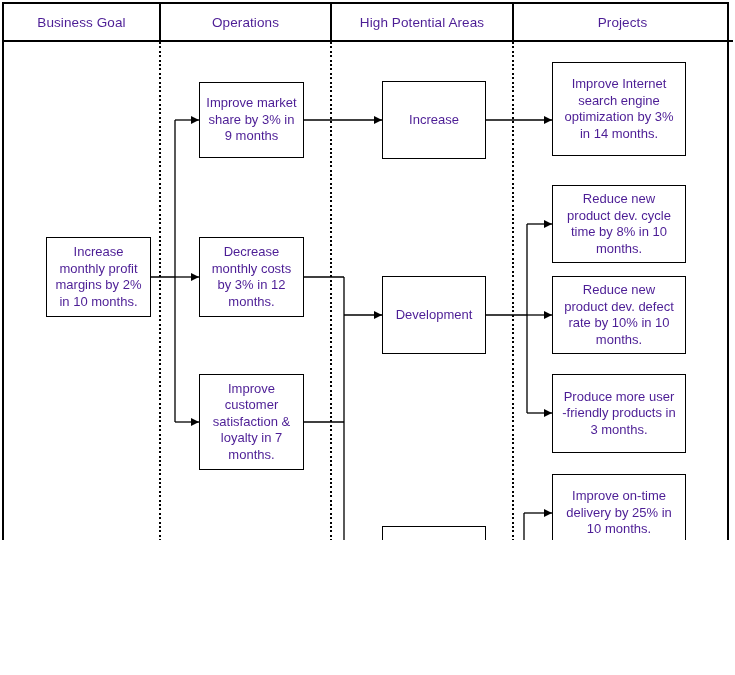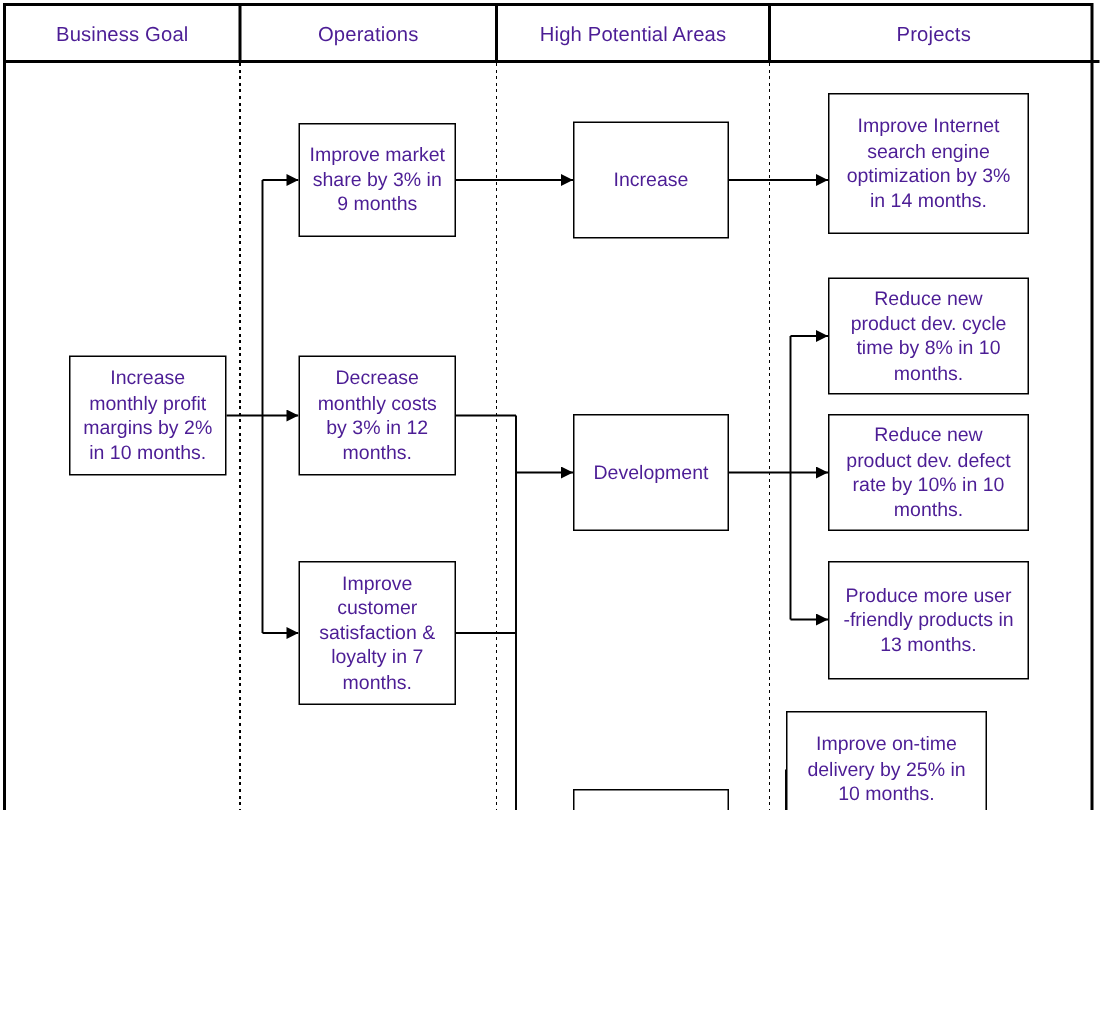--- a/index.html
+++ b/index.html
@@ -138,21 +138,21 @@
   </div>
   <div class="node" style="left:552px;top:276px;width:134px;height:78px">
     <span>Reduce new
 product dev. defect
 rate by 10% in 10
 months.</span>
   </div>
   <div class="node" style="left:552px;top:374px;width:134px;height:79px">
     <span>Produce more user
 -friendly products in
-13 months.</span>
+3 months.</span>
   </div>
-  <div class="node" style="left:524px;top:474px;width:134px;height:78px">
+  <div class="node" style="left:552px;top:474px;width:134px;height:78px">
     <span>Improve on-time
 delivery by 25% in
 10 months.</span>
   </div>
 
 </div>
 
 </body></html>

